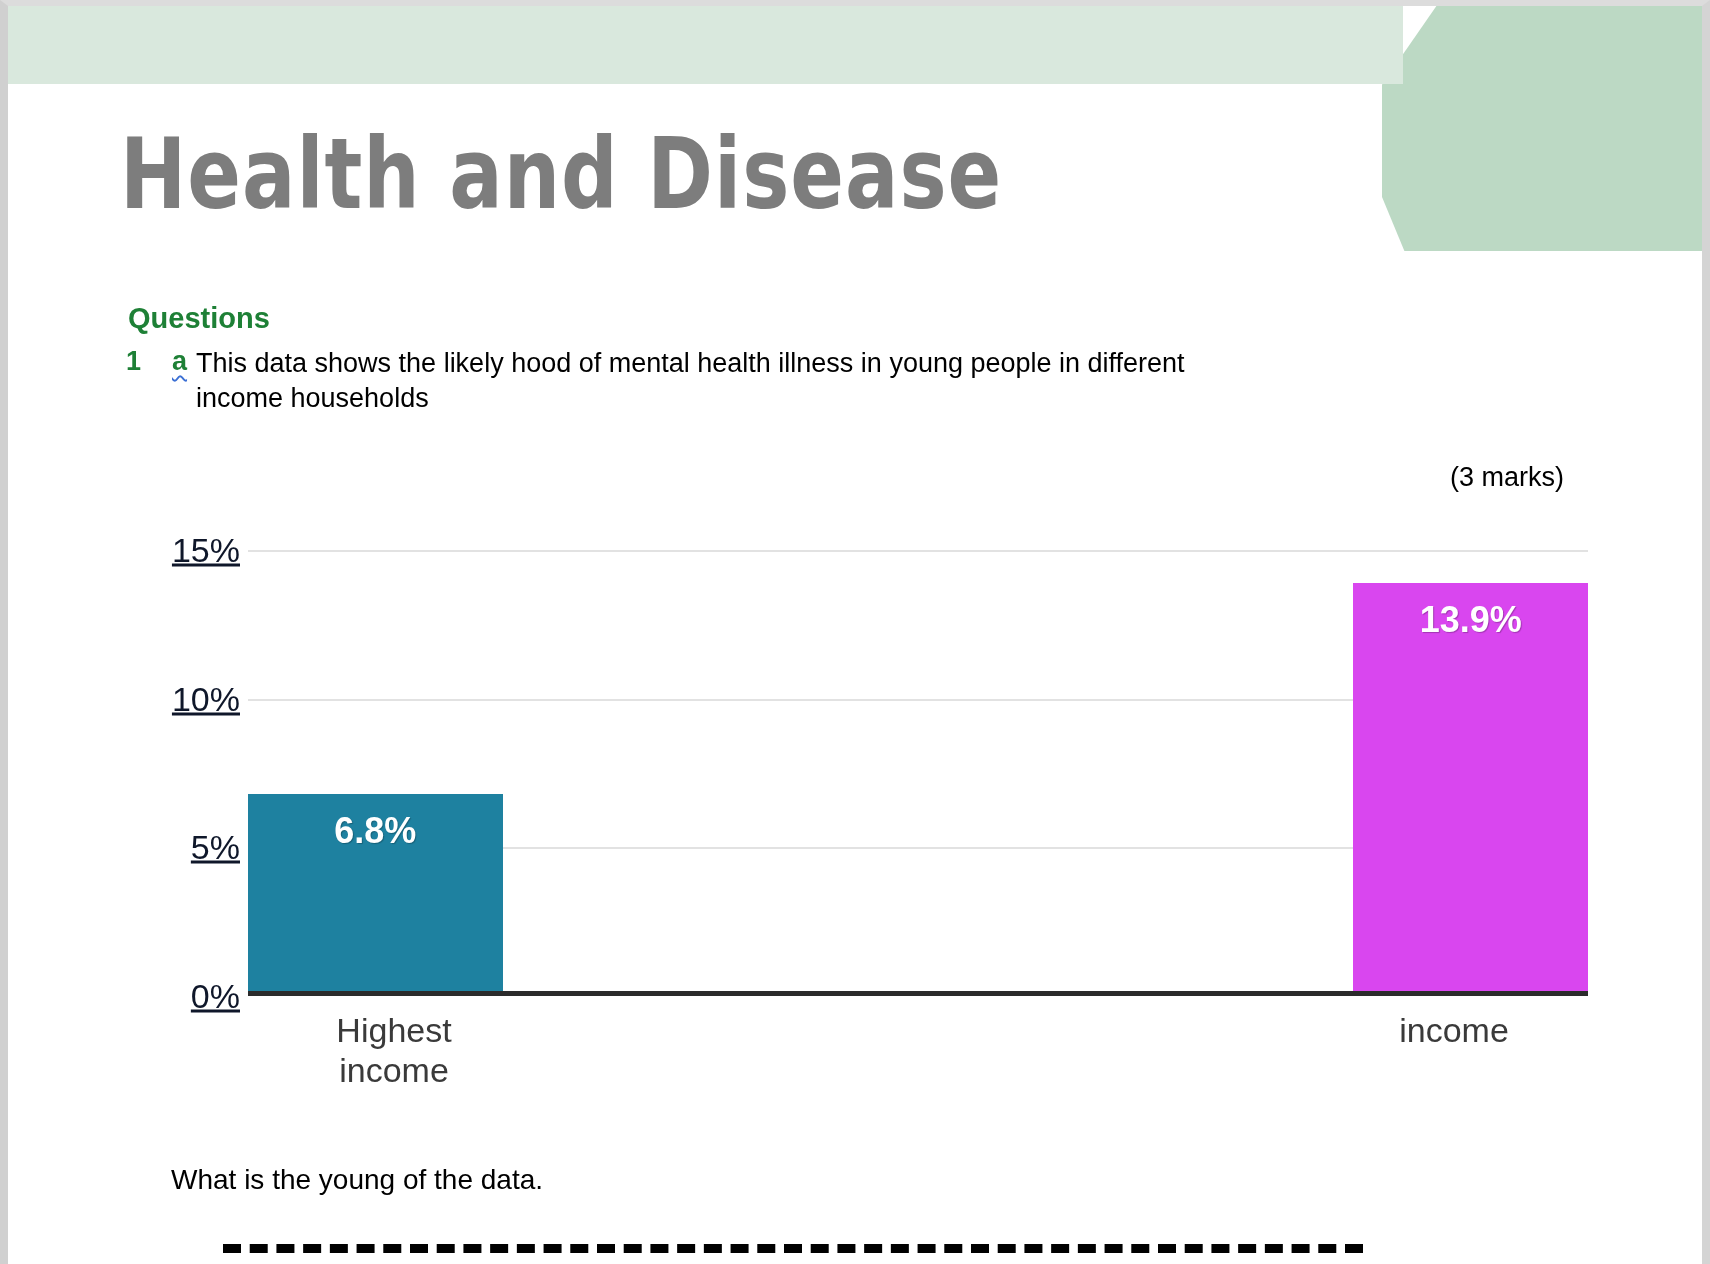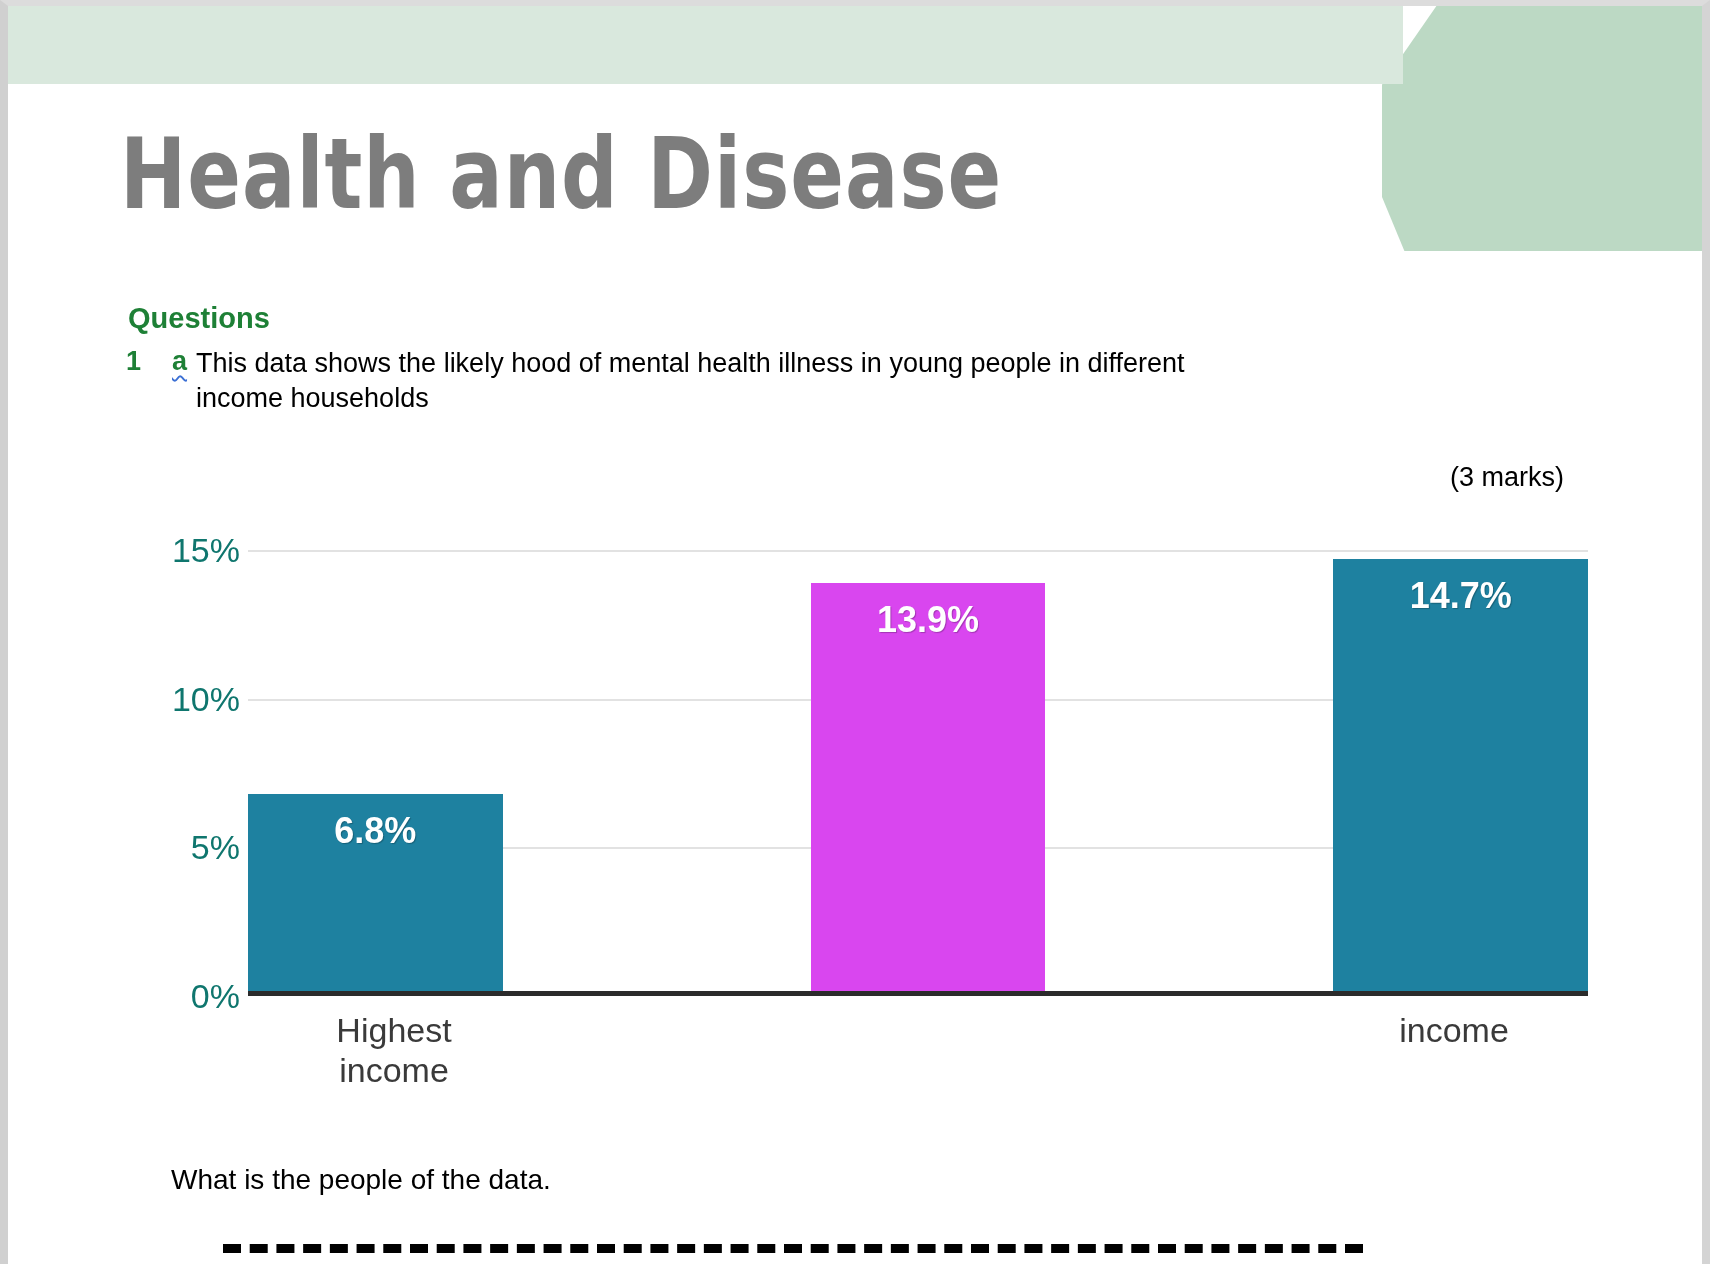--- a/index.html
+++ b/index.html
@@ -138,24 +138,25 @@
     left: 0;
     bottom: 0;
     width: 100%;
     height: 5px;
     background: #2b2b2b;
   }
   .ytick {
     position: absolute;
     right: 1348px;
     font-size: 34px;
-    color: #0f766e;
+    color: #0f172a;
     white-space: nowrap;
     transform: translateY(-50%);
     font-family: "Liberation Sans", sans-serif;
+    text-decoration: underline;
   }
   .bars {
     position: absolute;
     left: 0;
     bottom: 0;
     width: 100%;
     height: 520px;
     display: flex;
     align-items: flex-end;
     justify-content: space-between;
@@ -251,33 +252,28 @@
           <div class="bar-cell">
             <div class="bar" style="height: 202.057px; background: rgb(30, 129, 160);">
               <div class="bar-label">6.8%</div>
             </div>
           </div>
           <div class="bar-cell">
             <div class="bar" style="height: 413.029px; background: #d946ef; margin-left: 20px;">
               <div class="bar-label">13.9%</div>
             </div>
           </div>
-          <div class="bar-cell">
-            <div class="bar" style="height: 436.8px; background: rgb(30, 129, 160);">
-              <div class="bar-label">14.7%</div>
-            </div>
-          </div>
         </div>
       <div class="axis-base"></div>
     </div>
     <div class="xlabel left">
       <div>Highest</div>
       <div>income</div>
     </div>
     <div class="xlabel right">
       <div>income</div>
     </div>
   </div>
 
-  <div class="trend-q">What is the people of the data.</div>
+  <div class="trend-q">What is the young of the data.</div>
   <div class="answer-line"></div>
 
 </div>
 
 </body></html>

